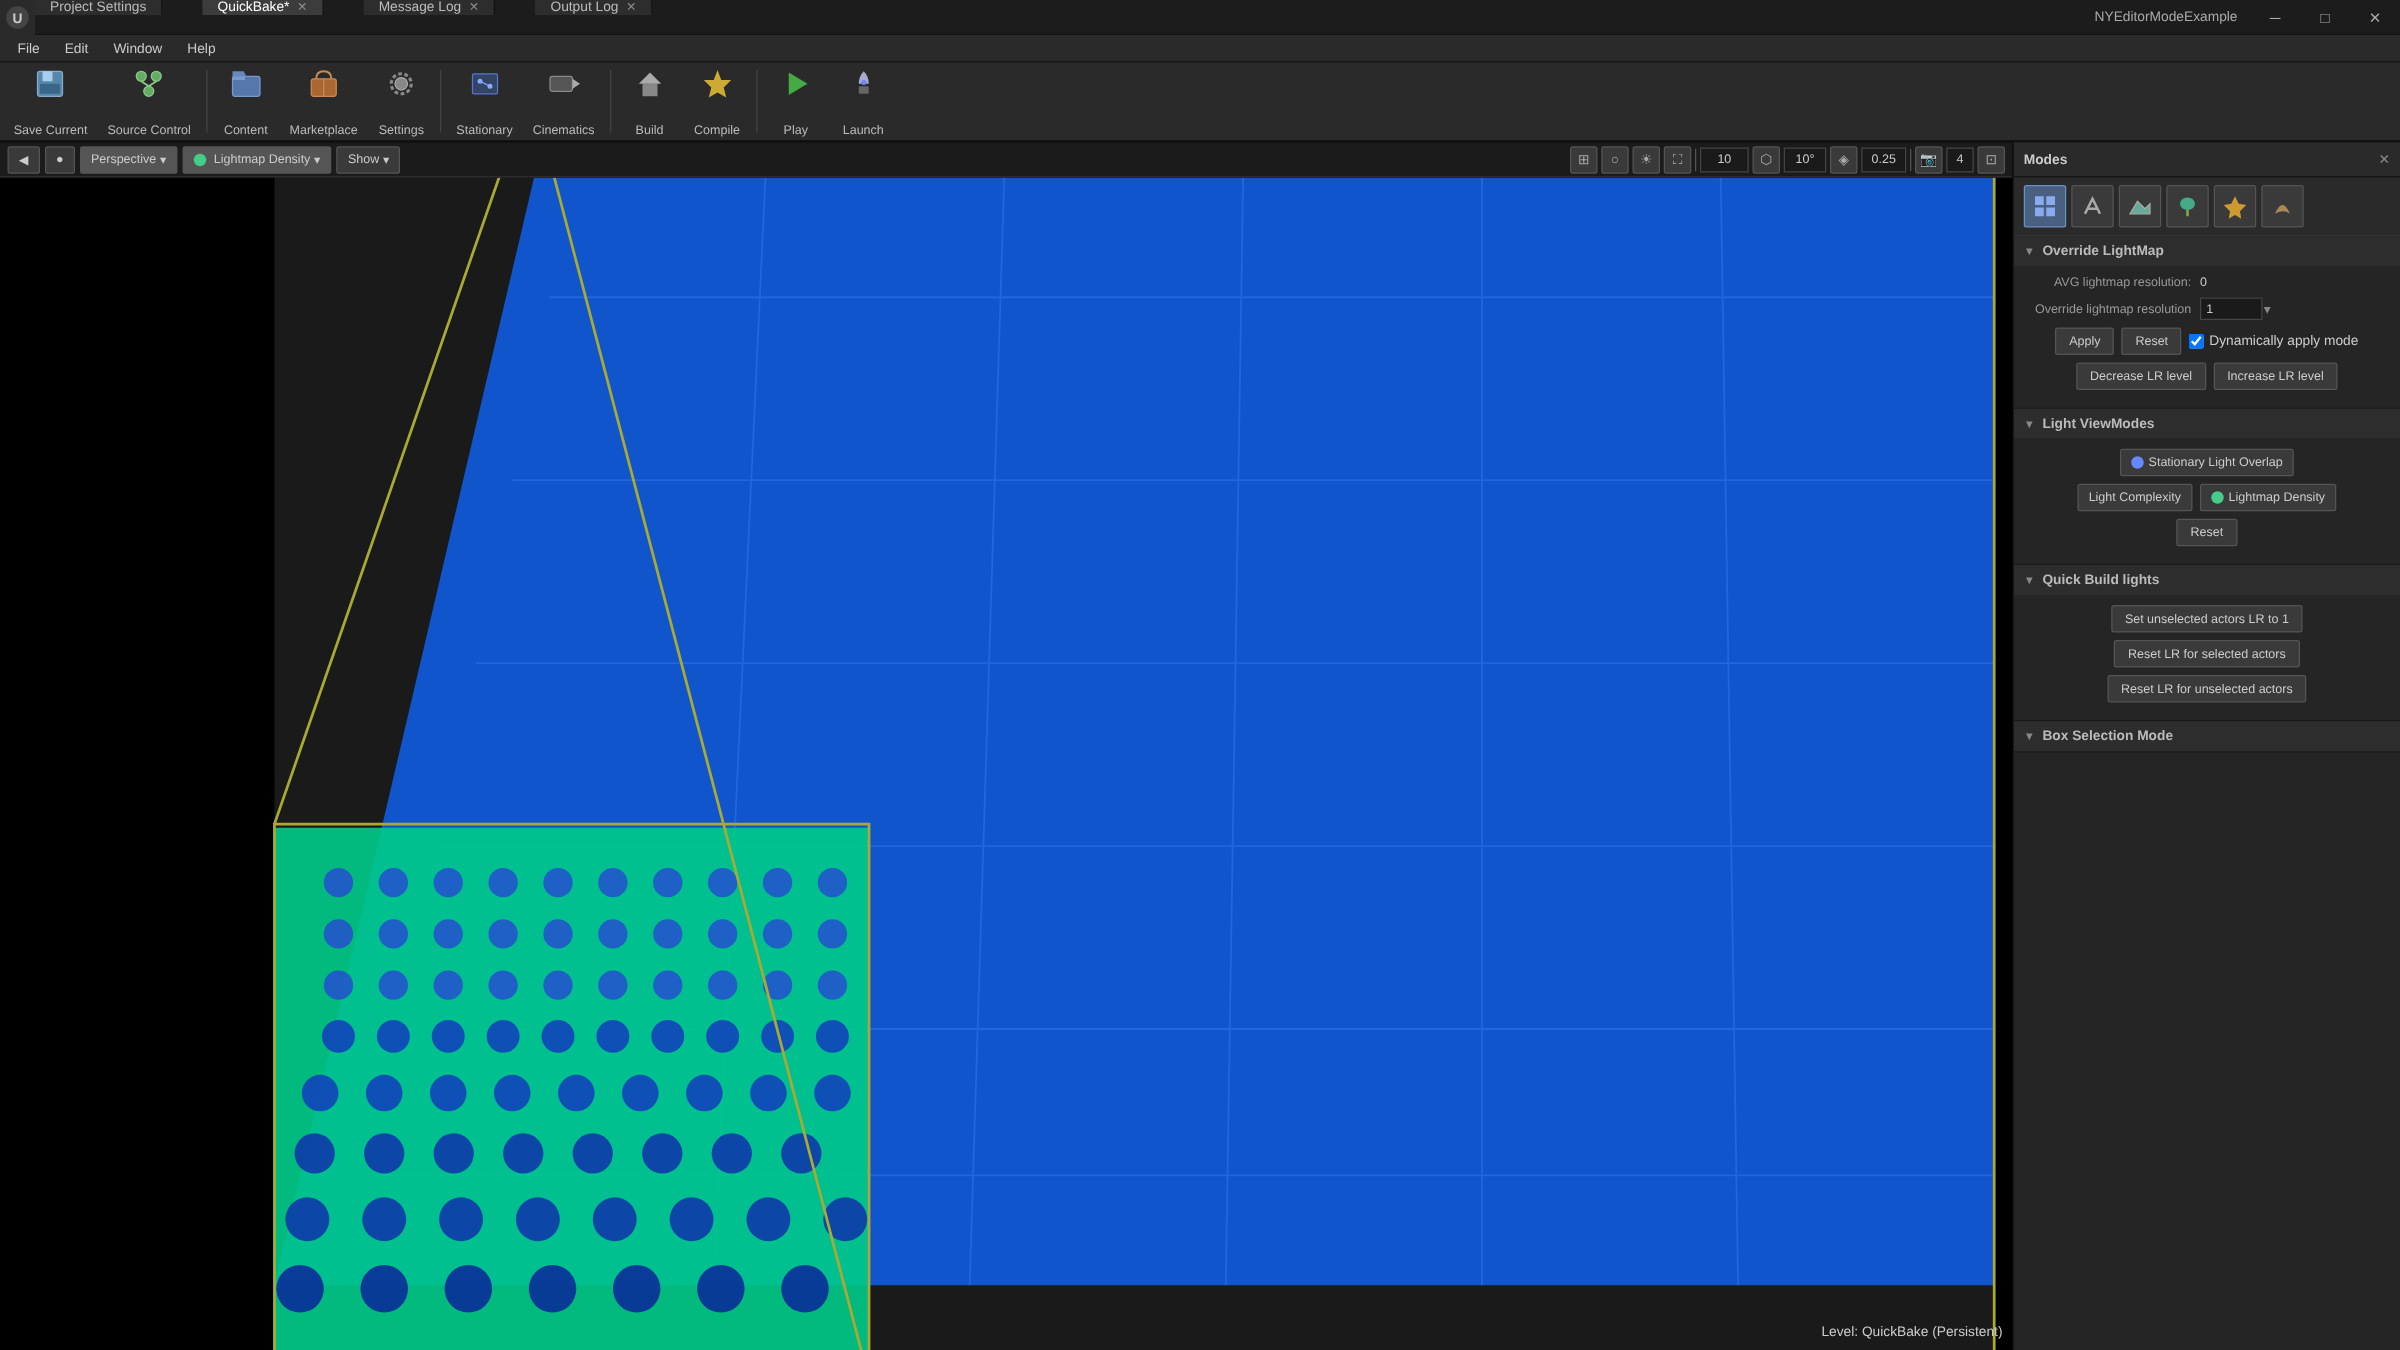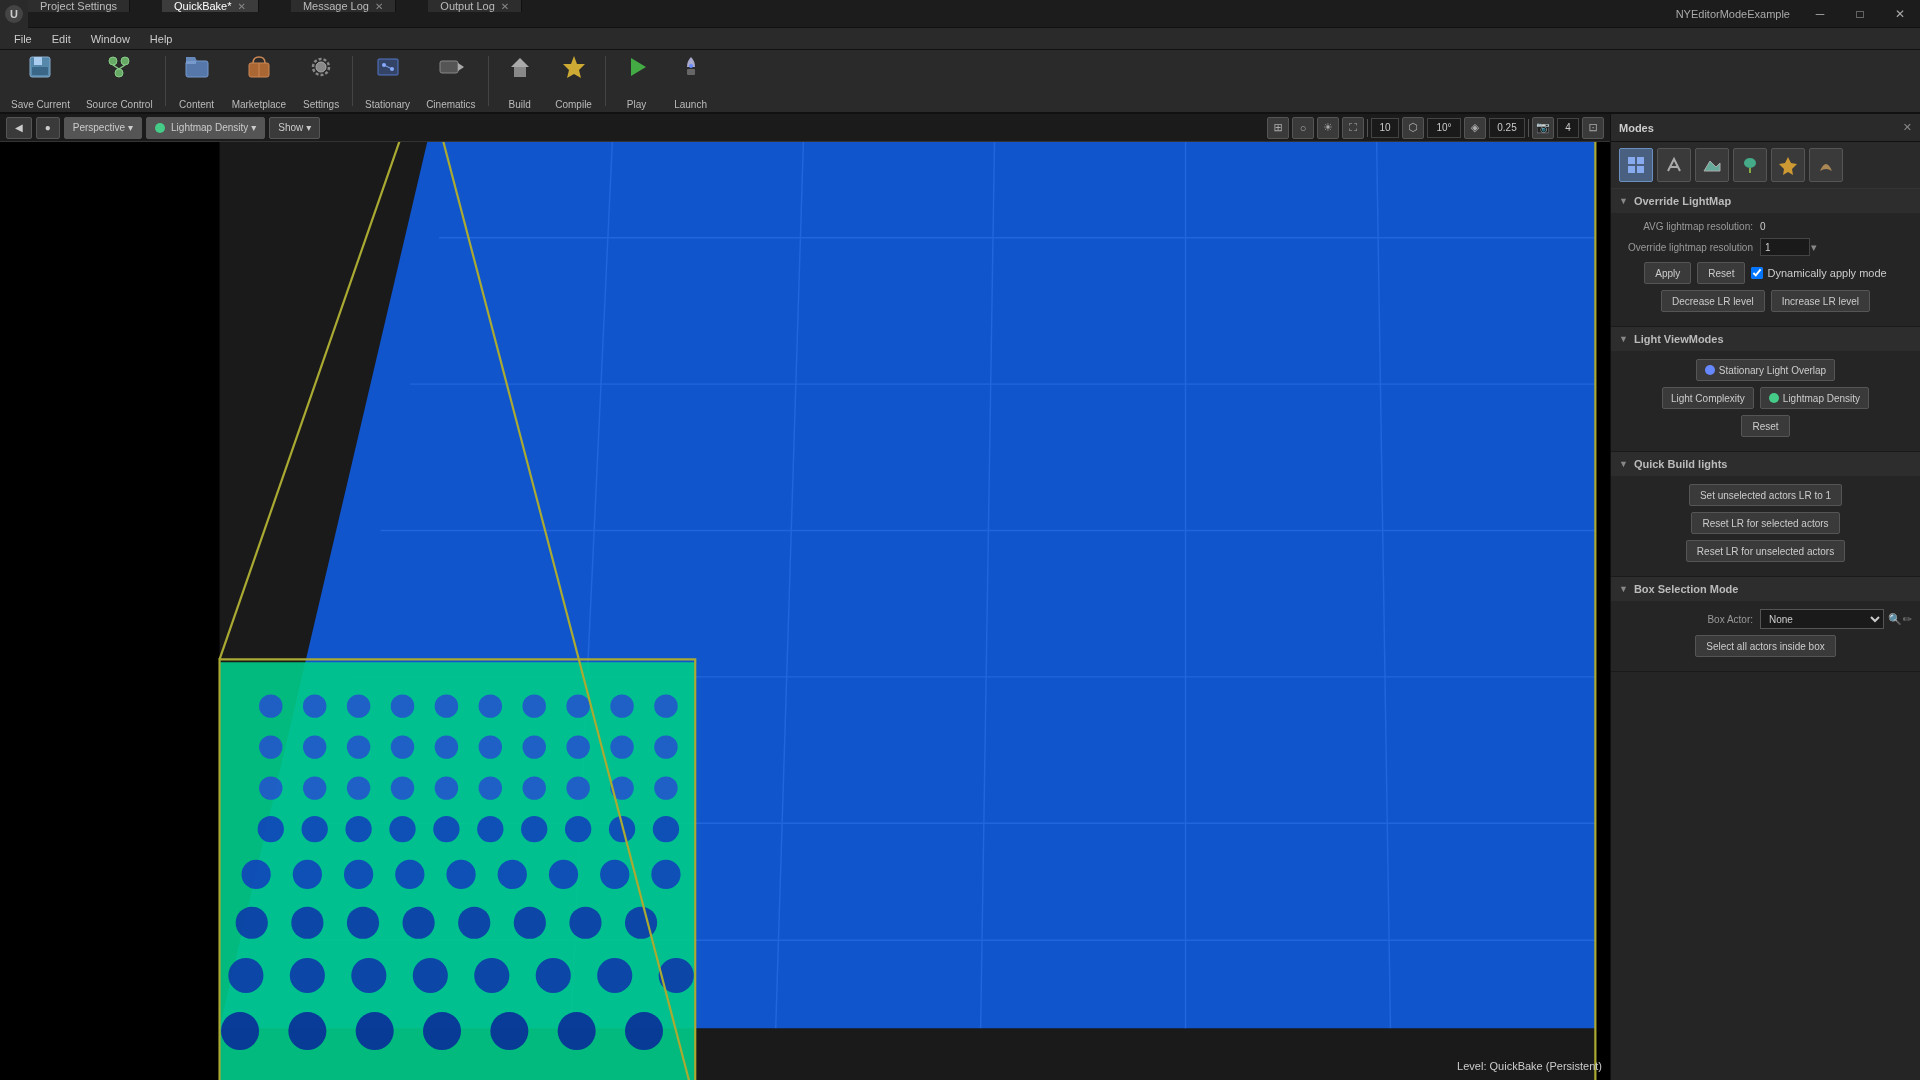--- a/index.html
+++ b/index.html
@@ -227,21 +227,21 @@
       margin-left: auto; display: flex; align-items: center; gap: 3px;
     }
     .vp-icon-btn {
       width: 22px; height: 22px;
       background: #3a3a3a; border: 1px solid #555;
       color: #aaa; cursor: pointer; font-size: 11px;
       display: flex; align-items: center; justify-content: center;
       border-radius: 2px;
     }
     .vp-num-input {
-      width: 28px; height: 20px;
+      width: 39px; height: 20px;
       background: #1a1a1a; border: 1px solid #444;
       color: #ccc; font-size: 10px; text-align: center;
     }
   </style>
 </head>
 <body>
 
 <div id="titlebar">
   <div class="engine-logo">
     <svg width="20" height="20" viewBox="0 0 20 20">
@@ -680,28 +680,15 @@
           <button class="panel-btn">Reset LR for unselected actors</button>
         </div>
       </div>
     </div>
 
     <div class="panel-section">
       <div class="section-header">
         <span class="section-toggle">▼</span>
         <span class="section-title">Box Selection Mode</span>
       </div>
-      <div class="section-content">
-        <div class="prop-row">
-          <span class="prop-label">Box Actor:</span>
-          <select class="prop-select">
-            <option>None</option>
-          </select>
-          <span style="color:#888;cursor:pointer;margin-left:3px;">🔍</span>
-          <span style="color:#888;cursor:pointer;">✏</span>
-        </div>
-        <div class="btn-row">
-          <button class="panel-btn">Select all actors inside box</button>
-        </div>
-      </div>
     </div>
   </div>
 </div>
 
 </body></html>

